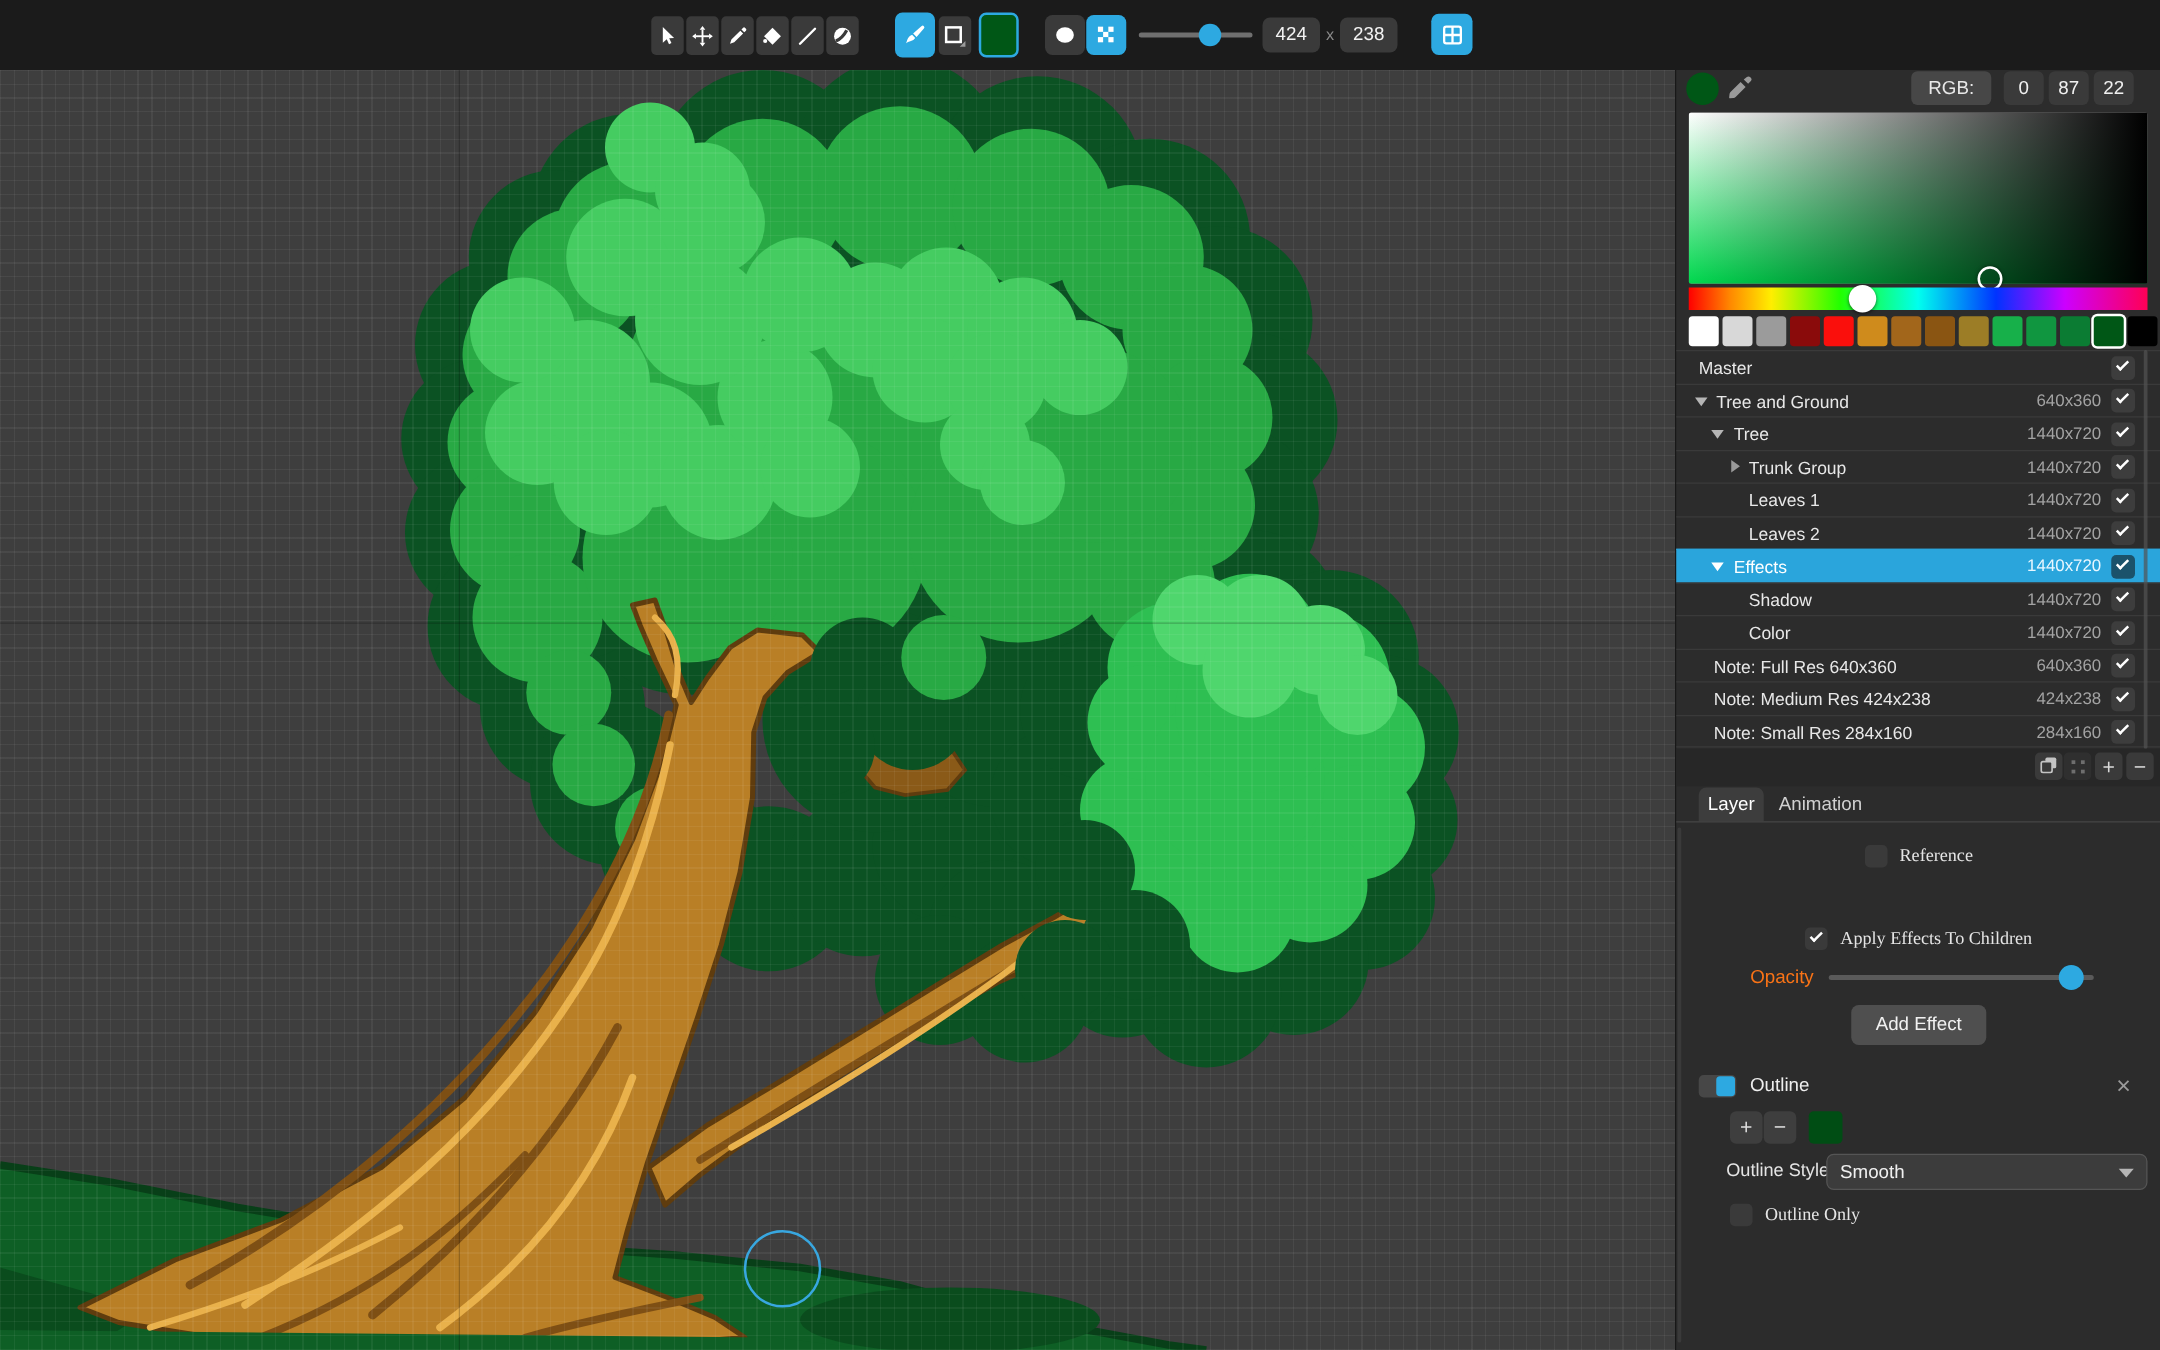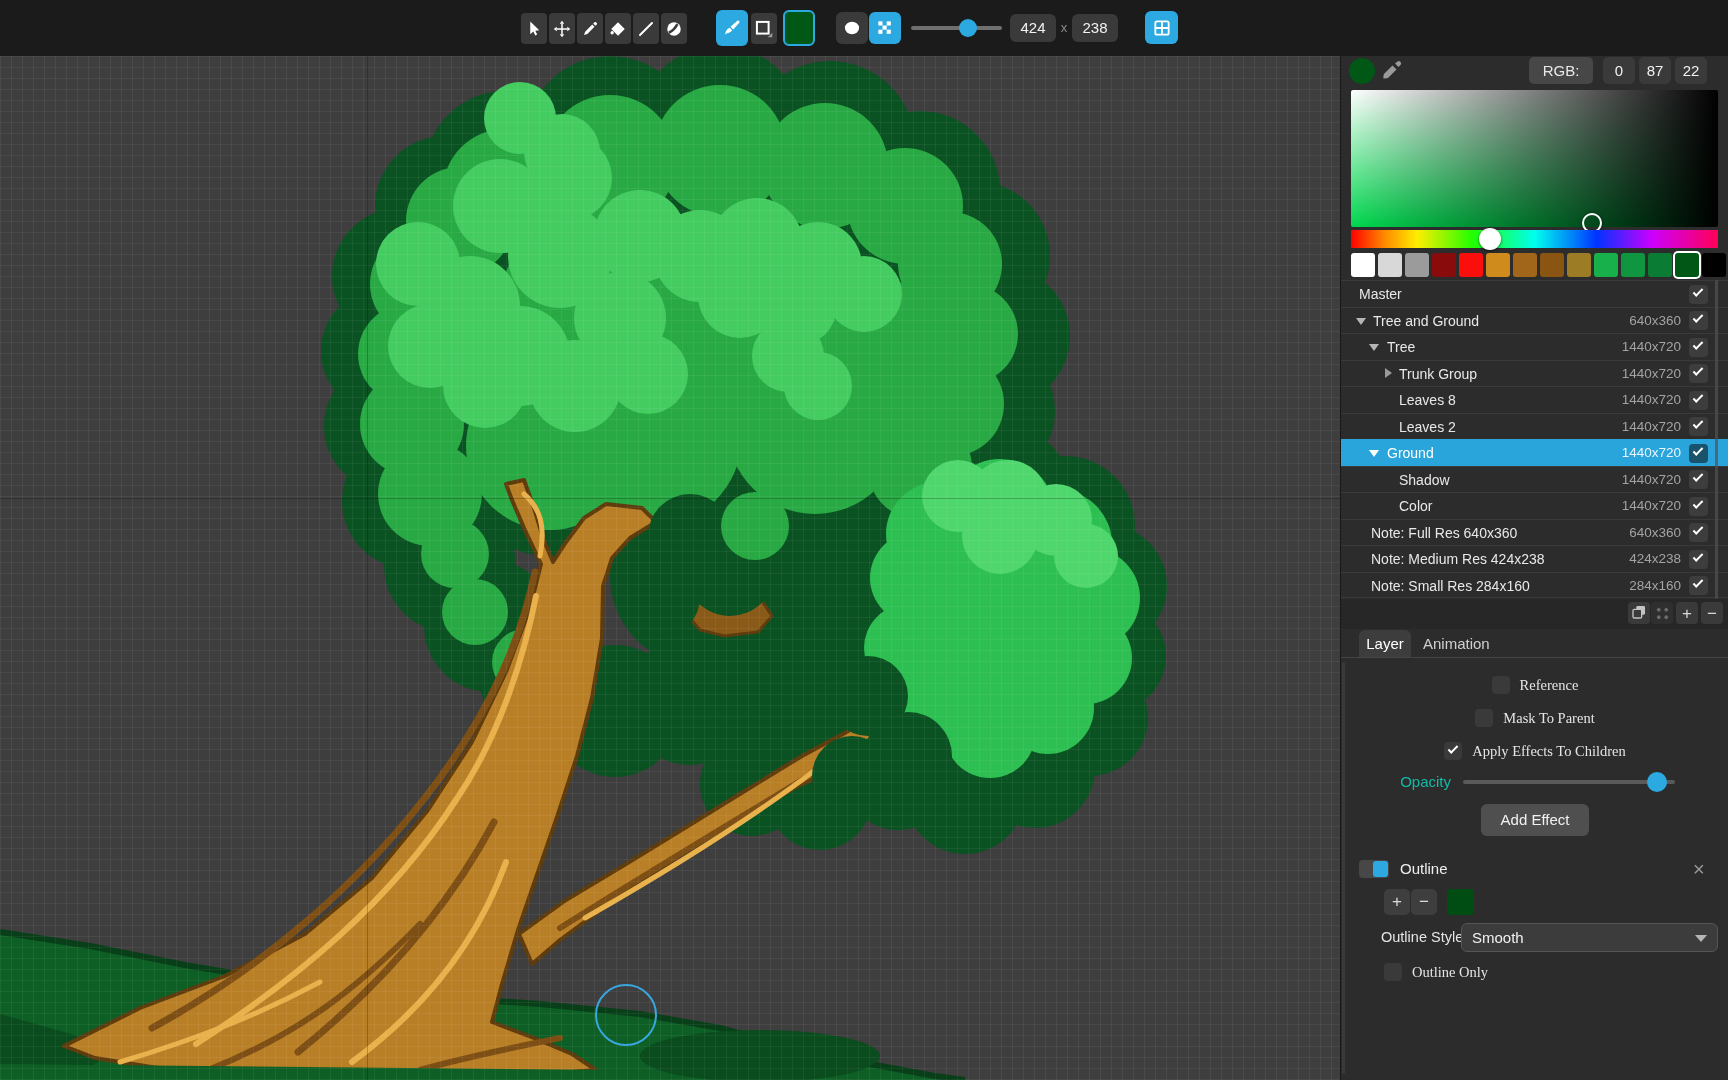--- a/index.html
+++ b/index.html
@@ -79,21 +79,21 @@
              color:#fff;font-size:15px;text-align:center;line-height:27px;}
   #tab-animation{position:absolute;left:82px;top:574px;height:27px;color:#d0d0d0;font-size:15px;line-height:27px;}
   #tab-divider{position:absolute;left:0;top:601px;width:388px;height:1px;background:#454545;}
 
   
   .optrow{position:absolute;left:0;width:388px;height:20px;display:flex;align-items:center;justify-content:center;}
   .optbox{width:18px;height:18px;background:#3a3a3a;border-radius:4px;position:relative;flex:0 0 auto;}
   .optlabel{margin-left:10px;color:#e5e5e5;font-size:14.5px;font-family:Liberation Serif, serif;}
   .optbox .checkmark{left:3.5px;top:4px;}
 
-  #opacity-label{position:absolute;left:0;top:716px;width:110px;text-align:right;color:#14b8a6;font-size:15px;line-height:20px;}
+  #opacity-label{position:absolute;left:0;top:716px;width:110px;text-align:right;color:#f97316;font-size:15px;line-height:20px;}
   #opacity-track{position:absolute;left:122px;top:724px;width:212px;height:4px;background:#5a5a5a;border-radius:2px;}
   #opacity-knob{position:absolute;left:306px;top:716px;width:20px;height:20px;border-radius:50%;background:#2da9e1;}
 
   #add-effect{position:absolute;left:140px;top:748px;width:108px;height:32px;background:#4f4f4f;border-radius:6px;
               color:#f1f1f1;font-size:15px;text-align:center;line-height:32px;}
 
   
   #outline-toggle{position:absolute;left:18px;top:804px;width:30px;height:18px;background:#474747;border-radius:4px;}
   #outline-toggle .knob{position:absolute;right:1px;top:1px;width:15px;height:16px;background:#2da9e1;border-radius:3px;}
   #outline-title{position:absolute;left:59px;top:796px;height:34px;line-height:34px;color:#eee;font-size:15px;}
@@ -457,36 +457,36 @@
       </div>
       <div class="lrow">
         <span class="tri-r" style="left:44px"></span>
         <span class="lname" style="left:58px">Trunk Group</span>
         <span class="lsize">1440x720</span>
         <span class="lcheck">
             <i class="checkmark"></i>
           </span>
       </div>
       <div class="lrow">
-        <span class="lname" style="left:58px">Leaves 8</span>
+        <span class="lname" style="left:58px">Leaves 1</span>
         <span class="lsize">1440x720</span>
         <span class="lcheck">
             <i class="checkmark"></i>
           </span>
       </div>
       <div class="lrow">
         <span class="lname" style="left:58px">Leaves 2</span>
         <span class="lsize">1440x720</span>
         <span class="lcheck">
             <i class="checkmark"></i>
           </span>
       </div>
       <div class="lrow sel">
         <span class="tri-d" style="left:28px"></span>
-        <span class="lname" style="left:46px">Ground</span>
+        <span class="lname" style="left:46px">Effects</span>
         <span class="lsize">1440x720</span>
         <span class="lcheck">
             <i class="checkmark"></i>
           </span>
       </div>
       <div class="lrow">
         <span class="lname" style="left:58px">Shadow</span>
         <span class="lsize">1440x720</span>
         <span class="lcheck">
             <i class="checkmark"></i>
@@ -542,24 +542,20 @@
     </div>
 
     <div id="tab-layer">Layer</div>
     <div id="tab-animation">Animation</div>
     <div id="tab-divider"></div>
 
     <div class="optrow" style="top:619px">
       <span class="optbox"></span>
       <span class="optlabel">Reference</span>
     </div>
-    <div class="optrow" style="top:652px">
-      <span class="optbox"></span>
-      <span class="optlabel">Mask To Parent</span>
-    </div>
     <div class="optrow" style="top:685px">
       <span class="optbox">
           <i class="checkmark"></i>
         </span>
       <span class="optlabel">Apply Effects To Children</span>
     </div>
 
     <div id="opacity-label">Opacity</div>
     <div id="opacity-track"></div>
     <div id="opacity-knob"></div>

